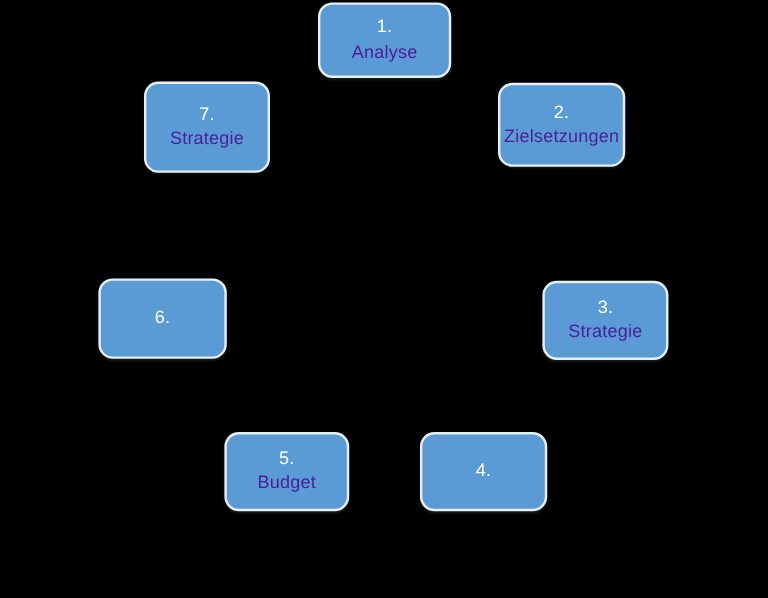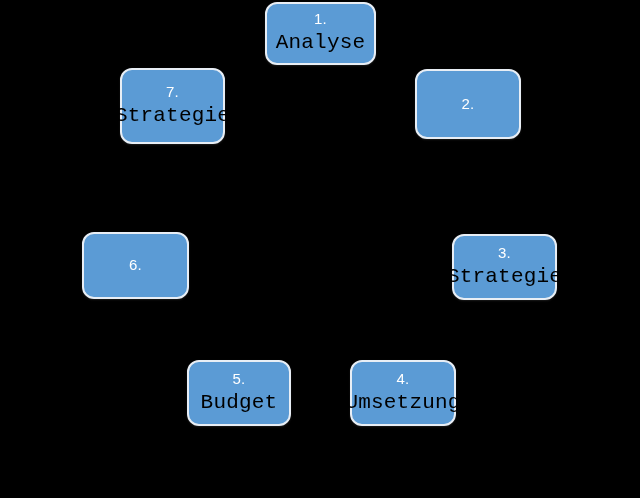--- a/index.html
+++ b/index.html
@@ -36,24 +36,23 @@
     letter-spacing: 0.2px;
     box-shadow: 0 1px 2px rgba(255,255,255,0.10);
   }
   .node .num {
     display: block;
     font-size: 15px;
     color: #FFFFFF;
   }
   .node .lbl {
     display: block;
-    font-size: 21px;
-    color: #000000;
+    font-size: 15px;
+    color: #4c1d95;
     white-space: nowrap;
-    font-family: Liberation Mono, monospace;
   }
   
   #node-1 { left: 265px; top: 2px;   width: 111px; height: 63px; }
   #node-2 { left: 415px; top: 69px;  width: 106px; height: 70px; }
   #node-3 { left: 452px; top: 234px; width: 105px; height: 66px; }
   #node-4 { left: 350px; top: 360px; width: 106px; height: 66px; }
   #node-5 { left: 187px; top: 360px; width: 104px; height: 66px; }
   #node-6 { left: 82px;  top: 232px; width: 107px; height: 67px; }
   #node-7 { left: 120px; top: 68px;  width: 105px; height: 76px; }
 </style>
@@ -62,30 +61,30 @@
 
 <div id="canvas">
 
   <div class="node" id="node-1">
     <span class="num">1.</span>
     <span class="lbl">Analyse</span>
   </div>
 
   <div class="node" id="node-2">
     <span class="num">2.</span>
+    <span class="lbl">Zielsetzungen</span>
   </div>
 
   <div class="node" id="node-3">
     <span class="num">3.</span>
     <span class="lbl">Strategie</span>
   </div>
 
   <div class="node" id="node-4">
     <span class="num">4.</span>
-    <span class="lbl">Umsetzung</span>
   </div>
 
   <div class="node" id="node-5">
     <span class="num">5.</span>
     <span class="lbl">Budget</span>
   </div>
 
   <div class="node" id="node-6">
     <span class="num">6.</span>
   </div>

